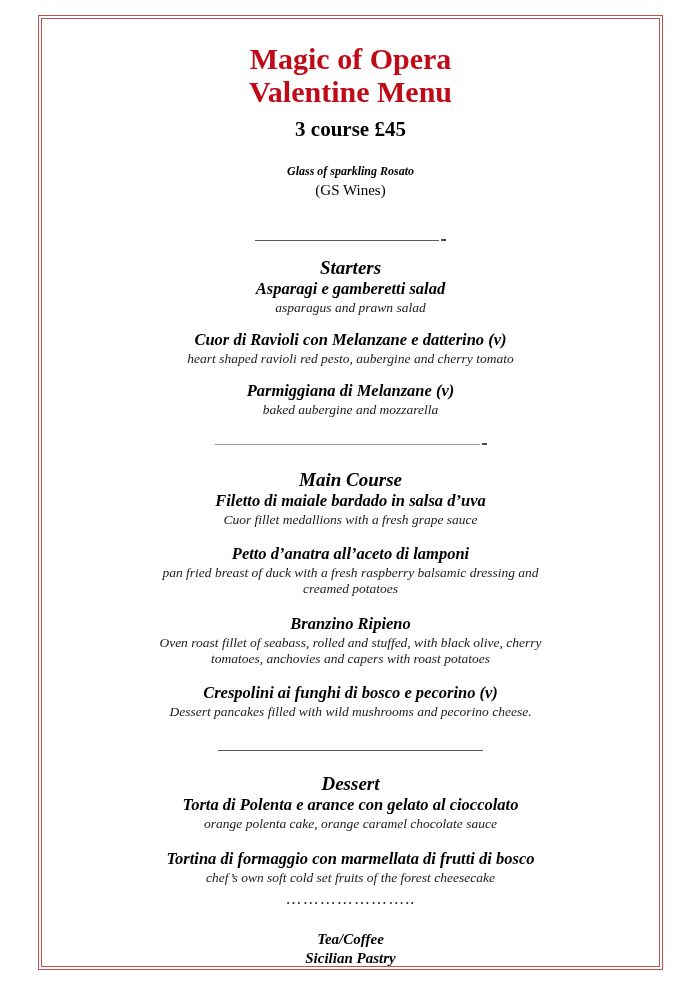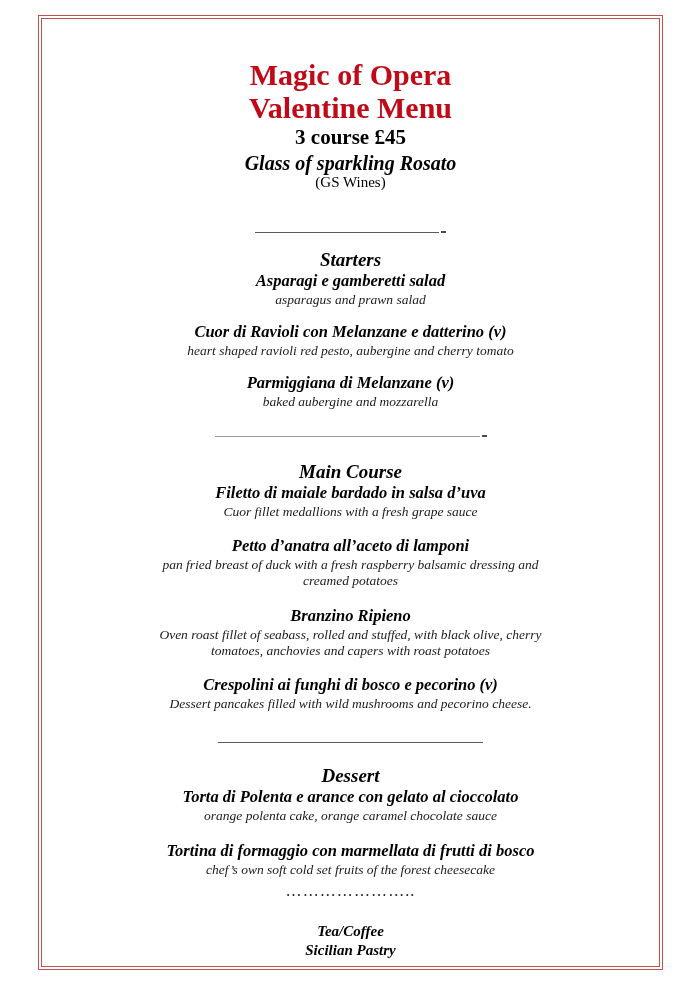--- a/index.html
+++ b/index.html
@@ -52,34 +52,34 @@
 
   
   .menu-title {
     font-weight: bold;
     font-size: 30px;
     line-height: 33px;
     color: #c00a18;
     letter-spacing: 0px;
     margin: 0;
   }
-  #menu-title-block { padding-top: 40px; }
+  #menu-title-block { padding-top: 24px; }
   .menu-price {
     font-weight: bold;
     font-size: 21px;
     line-height: 26px;
-    margin-top: 0;
+    margin-top: 8px;
     color: #000;
   }
   .menu-drink {
     font-weight: bold;
     font-style: italic;
-    font-size: 20px;
+    font-size: 12px;
     line-height: 20px;
-    margin-top: 3px;
+    margin-top: 19px;
   }
   .menu-drink-sub {
     font-size: 15px;
     line-height: 19px;
     font-style: normal;
     font-weight: normal;
   }
 
   
   .rule-wrap {

